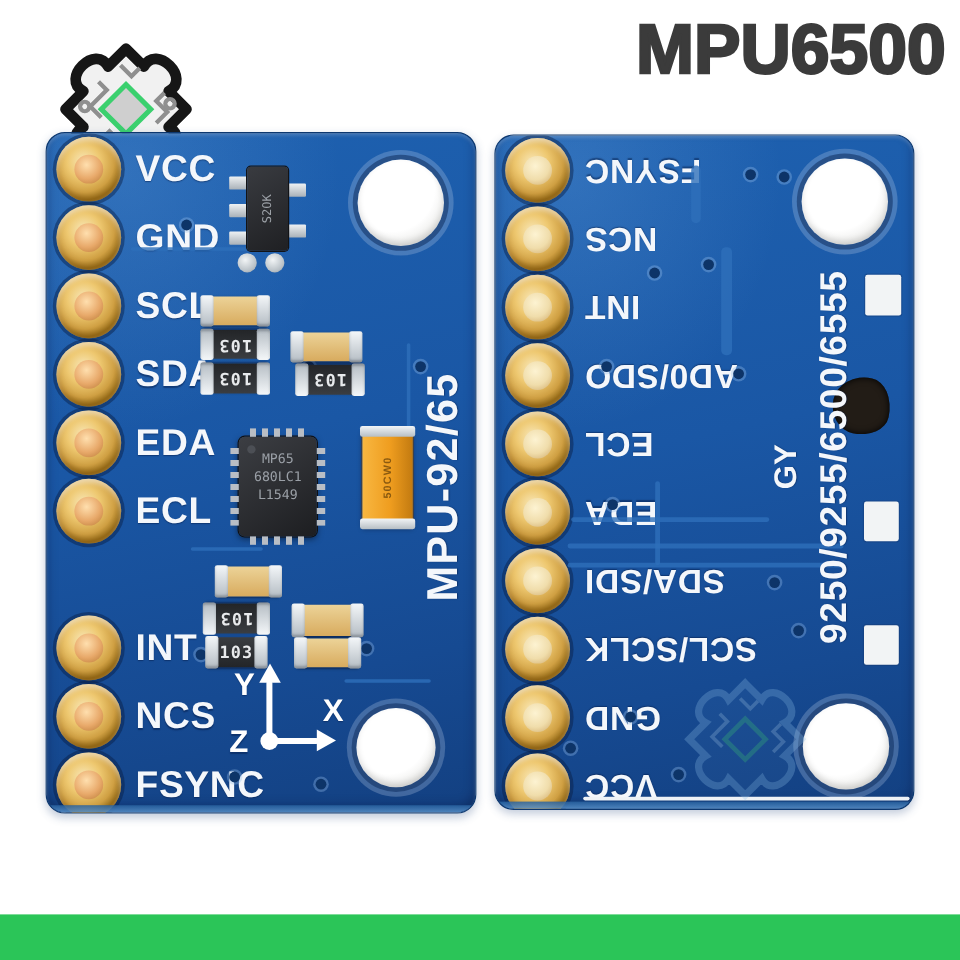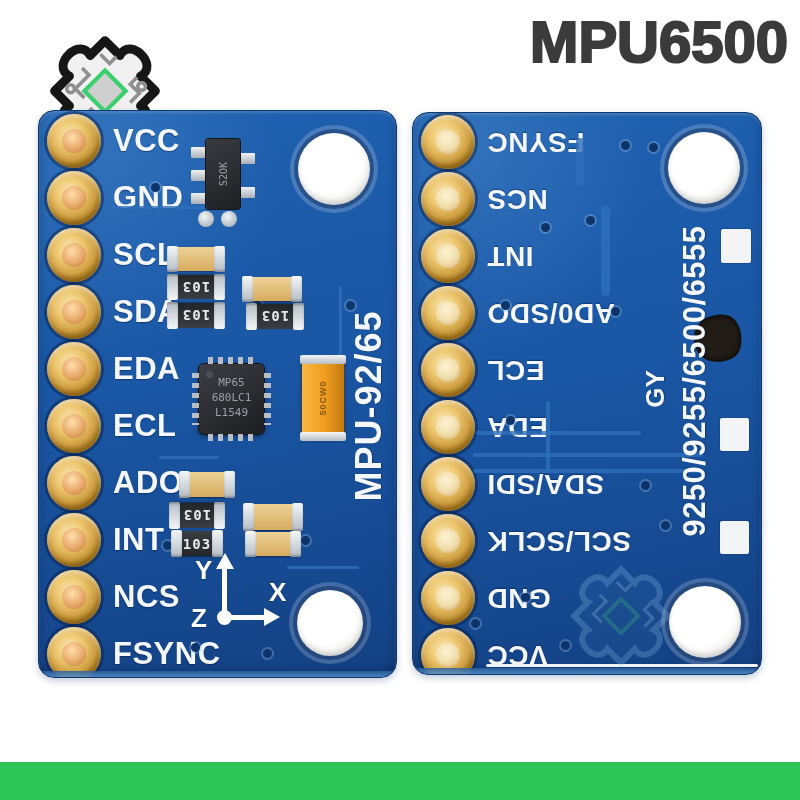--- a/index.html
+++ b/index.html
@@ -57,21 +57,21 @@
   .smd::before,.smd::after{content:"";position:absolute;top:-1px;bottom:-1px;width:11px;border-radius:2px;
        background:linear-gradient(#f4f7f9,#b4bcc3);box-shadow:inset 0 -2px 2px rgba(60,70,80,.35);}
   .smd::before{left:-2px;} .smd::after{right:-2px;}
   .res{background:linear-gradient(#3a3d41,#232528);}
   .res .code{font-size:14px;font-weight:bold;color:#e8eaec;letter-spacing:1px;
              font-family:"DejaVu Sans Mono",monospace;}
   .cap{background:linear-gradient(#ecd398,#d8ab5e);}
   .flip{transform:rotate(180deg);}
 
   
-  .qfn{position:absolute;left:160px;top:253px;width:65px;height:70px;border-radius:5px;
+  .qfn{position:absolute;left:160px;top:253px;width:65px;height:83px;border-radius:5px;
     background:linear-gradient(145deg,#3c3e43,#1d1e21);
     box-shadow:0 0 0 1px #101114, 0 2px 5px rgba(0,0,0,.5);}
   .qfn .dimple{position:absolute;left:7px;top:7px;width:7px;height:7px;border-radius:50%;background:#4c4f55;}
   .qpins-t,.qpins-b{position:absolute;left:9px;right:9px;height:7px;
     background:repeating-linear-gradient(90deg,#b9bec5 0 5px,transparent 5px 10px);}
   .qpins-t{top:-7px;} .qpins-b{bottom:-7px;}
   .qpins-l,.qpins-r{position:absolute;top:9px;bottom:9px;width:7px;
     background:repeating-linear-gradient(180deg,#b9bec5 0 5px,transparent 5px 10px);}
   .qpins-l{left:-7px;} .qpins-r{right:-7px;}
   .qtxt{position:absolute;left:0;right:0;top:12px;text-align:center;color:#9ba0a7;
@@ -153,24 +153,20 @@
       <div class="pad front-pad" data-name="pin-pad"></div>
       <span class="plabel" data-name="pin-label">SDA</span>
     </div>
   <div class="prow" style="top:231px" data-name="pin-row">
       <div class="pad front-pad" data-name="pin-pad"></div>
       <span class="plabel" data-name="pin-label">EDA</span>
     </div>
   <div class="prow" style="top:288px" data-name="pin-row">
       <div class="pad front-pad" data-name="pin-pad"></div>
       <span class="plabel" data-name="pin-label">ECL</span>
-    </div>
-  <div class="prow" style="top:345px" data-name="pin-row">
-      <div class="pad front-pad" data-name="pin-pad"></div>
-      <span class="plabel" data-name="pin-label">ADO</span>
     </div>
   <div class="prow" style="top:402px" data-name="pin-row">
       <div class="pad front-pad" data-name="pin-pad"></div>
       <span class="plabel" data-name="pin-label">INT</span>
     </div>
   <div class="prow" style="top:459px" data-name="pin-row">
       <div class="pad front-pad" data-name="pin-pad"></div>
       <span class="plabel" data-name="pin-label">NCS</span>
     </div>
   <div class="prow" style="top:516px" data-name="pin-row">

